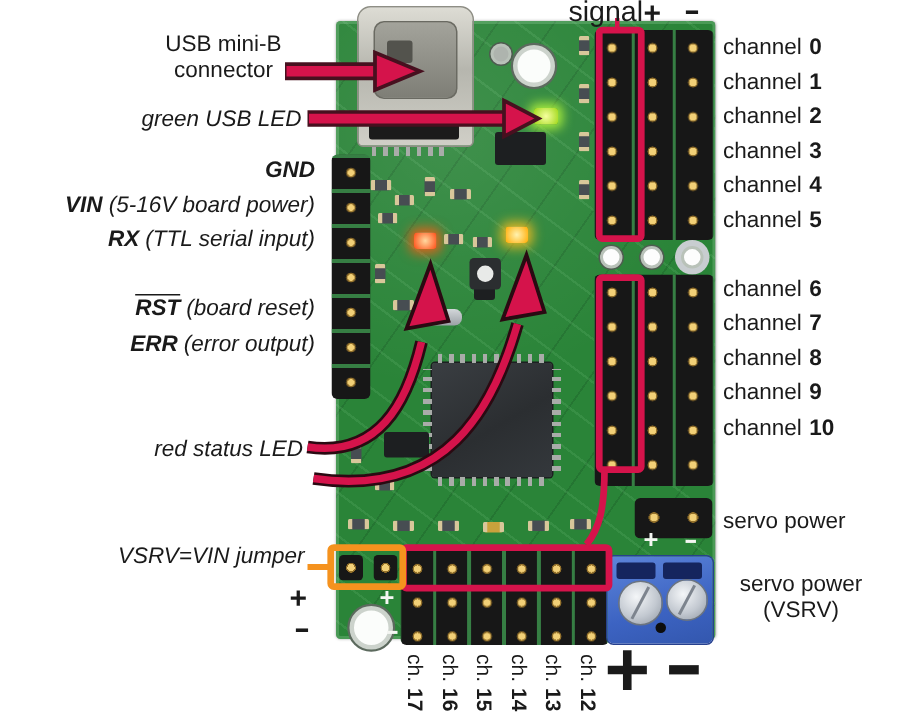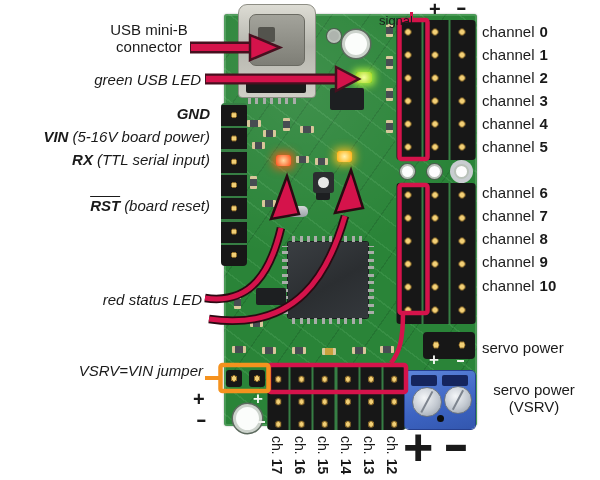--- a/index.html
+++ b/index.html
@@ -200,34 +200,35 @@
       <polygon points="287,176 271,219 299,214" fill="#d5134b" stroke="#2a0a12" stroke-width="2.5"></polygon>
     </g>
 
     <g>
       <path d="M209,319 C298,332 329,272 345,216" fill="none" stroke="#2a0a12" stroke-width="8.5"></path>
       <path d="M209,319 C298,332 329,272 345,216" fill="none" stroke="#d5134b" stroke-width="5"></path>
       <polygon points="351,170 335,213 363,208" fill="#d5134b" stroke="#2a0a12" stroke-width="2.5"></polygon>
     </g>
   </svg>
 
-  <div class="lbl" style="left:379px;top:12px;font-size:13px;text-align:center;">signal</div>
+  <div class="lbl" style="left:379px;top:0;font-size:19px;text-align:center;">signal</div>
   <div class="plusminus" style="left:429px;top:-2px;">+</div>
   <div class="plusminus wide" style="left:456px;top:-4px;">-</div>
 
   <div class="lbl" style="left:86px;top:21px;width:126px;text-align:center;">
     <span>USB mini-B</span><br>
     <span>connector</span>
   </div>
   <div class="lbl rt" style="right:399px;top:71px;">green USB LED</div>
 
   <div class="lbl left-pin rt" style="top:105px;"><b>GND</b><span></span></div>
   <div class="lbl left-pin rt" style="top:128px;"><b>VIN</b><span>(5-16V board power)</span></div>
   <div class="lbl left-pin rt" style="top:151px;"><b>RX</b><span>(TTL serial input)</span></div>
   <div class="lbl left-pin rt" style="top:197px;"><b class="ovl">RST</b><span>(board reset)</span></div>
+  <div class="lbl left-pin rt" style="top:221px;"><b>ERR</b><span>(error output)</span></div>
 
   <div class="lbl rt" style="right:398px;top:291px;">red status LED</div>
 
   <div class="lbl rt" style="right:397px;top:362px;">VSRV=VIN jumper</div>
   <div class="plusminus" style="left:193px;top:388px;">+</div>
   <div class="plusminus wide" style="left:196px;top:408px;">-</div>
 
   <div class="lbl chan" style="top:23px;"><span>channel</span><b>0</b></div>
   <div class="lbl chan" style="top:46px;"><span>channel</span><b>1</b></div>
   <div class="lbl chan" style="top:69px;"><span>channel</span><b>2</b></div>

